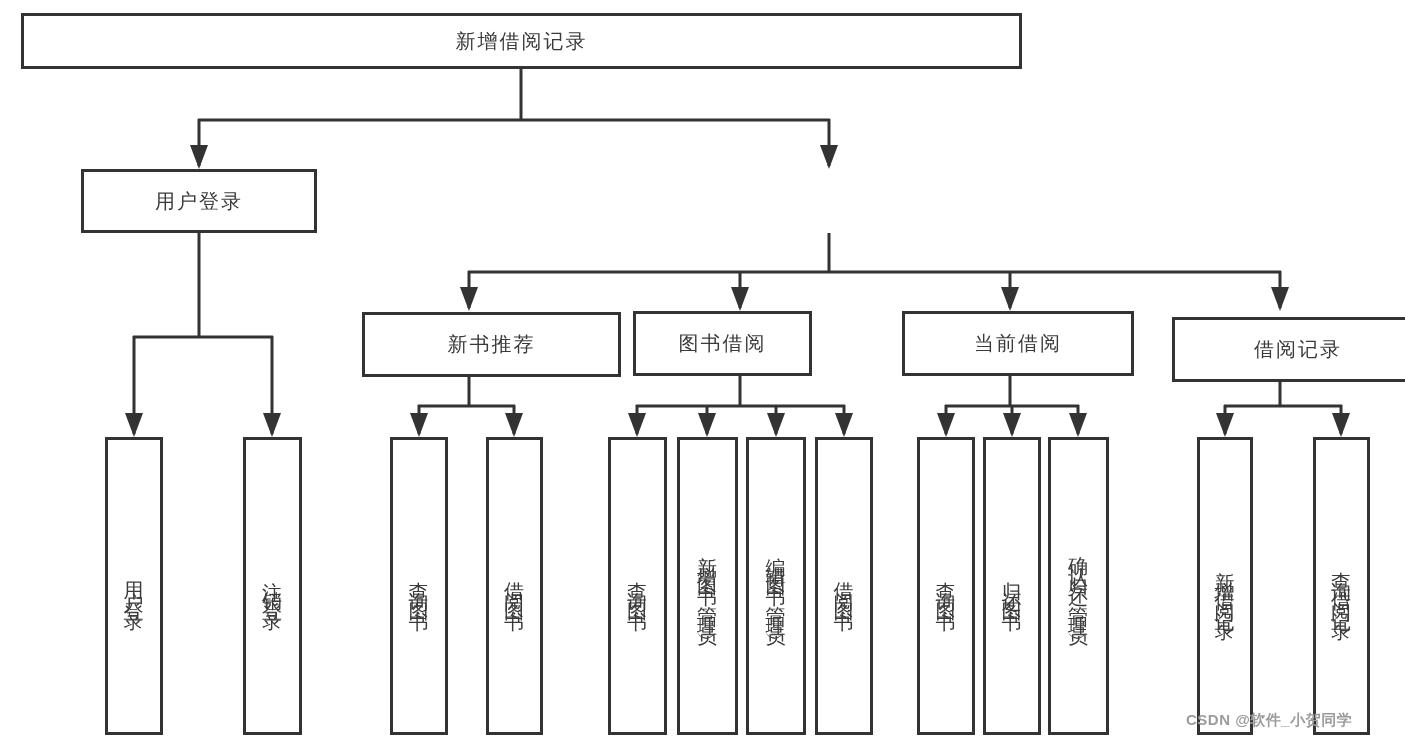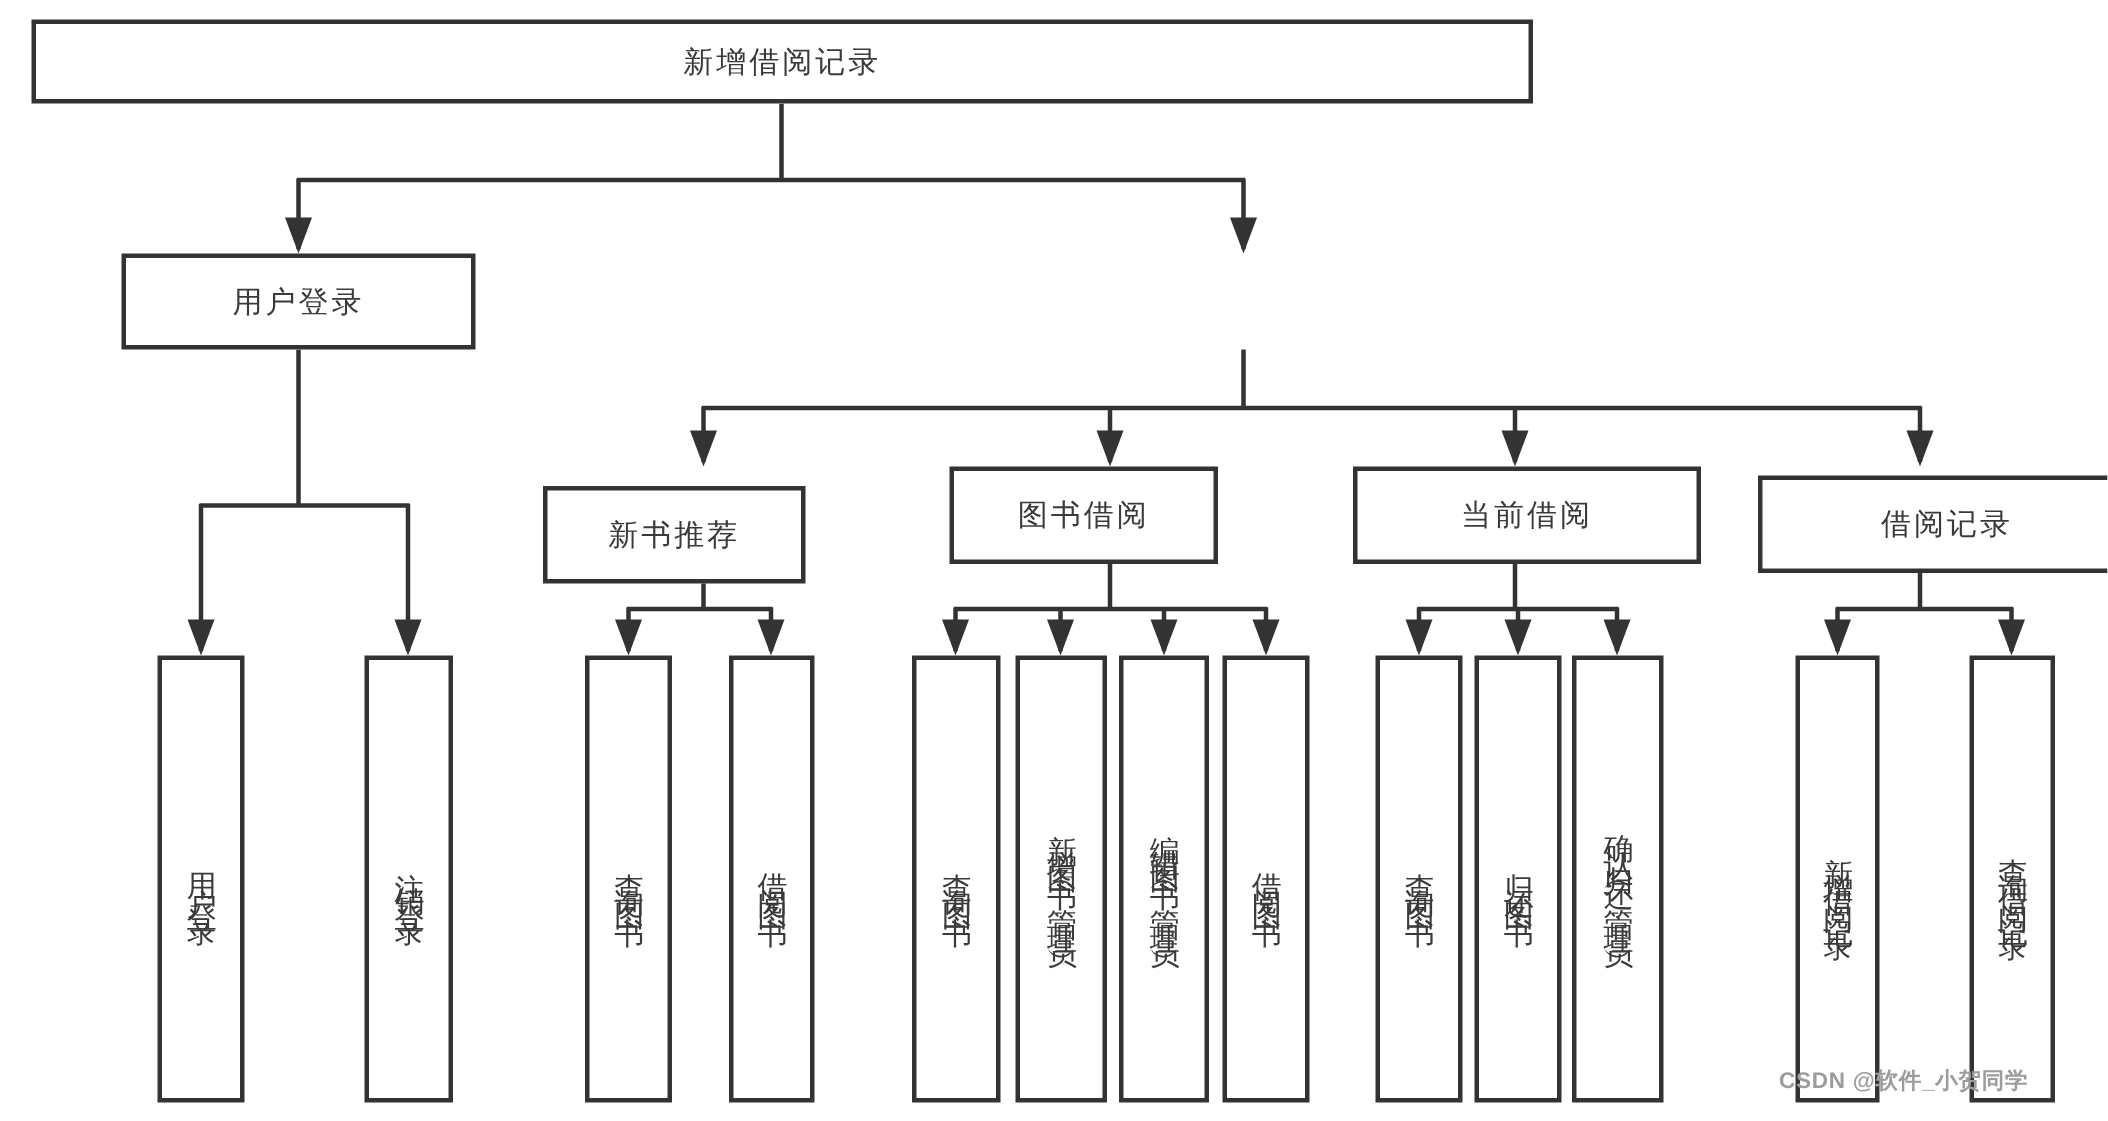--- a/index.html
+++ b/index.html
@@ -81,21 +81,21 @@
       <polygon points="1069,413 1087,413 1078,437"></polygon>
       <polygon points="1216,413 1234,413 1225,437"></polygon>
       <polygon points="1332,413 1350,413 1341,437"></polygon>
     </g>
   </svg>
 
   <div class="box h" style="left:21px; top:13px; width:1001px; height:56px;">新增借阅记录</div>
 
   <div class="box h" style="left:81px; top:169px; width:236px; height:64px;">用户登录</div>
 
-  <div class="box h" style="left:362px; top:324px; width:175px; height:65px;">新书推荐</div>
+  <div class="box h" style="left:362px; top:312px; width:259px; height:65px;">新书推荐</div>
   <div class="box h" style="left:633px; top:311px; width:179px; height:65px;">图书借阅</div>
   <div class="box h" style="left:902px; top:311px; width:232px; height:65px;">当前借阅</div>
   <div class="box h" style="left:1172px; top:317px; width:252px; height:65px;">借阅记录</div>
 
   <div class="box v" style="left:105px; top:437px; width:58px; height:298px;">用户登录</div>
   <div class="box v" style="left:243px; top:437px; width:59px; height:298px;">注销登录</div>
 
   <div class="box v" style="left:390px; top:437px; width:58px; height:298px;">查询图书</div>
   <div class="box v" style="left:486px; top:437px; width:57px; height:298px;">借阅图书</div>
 

